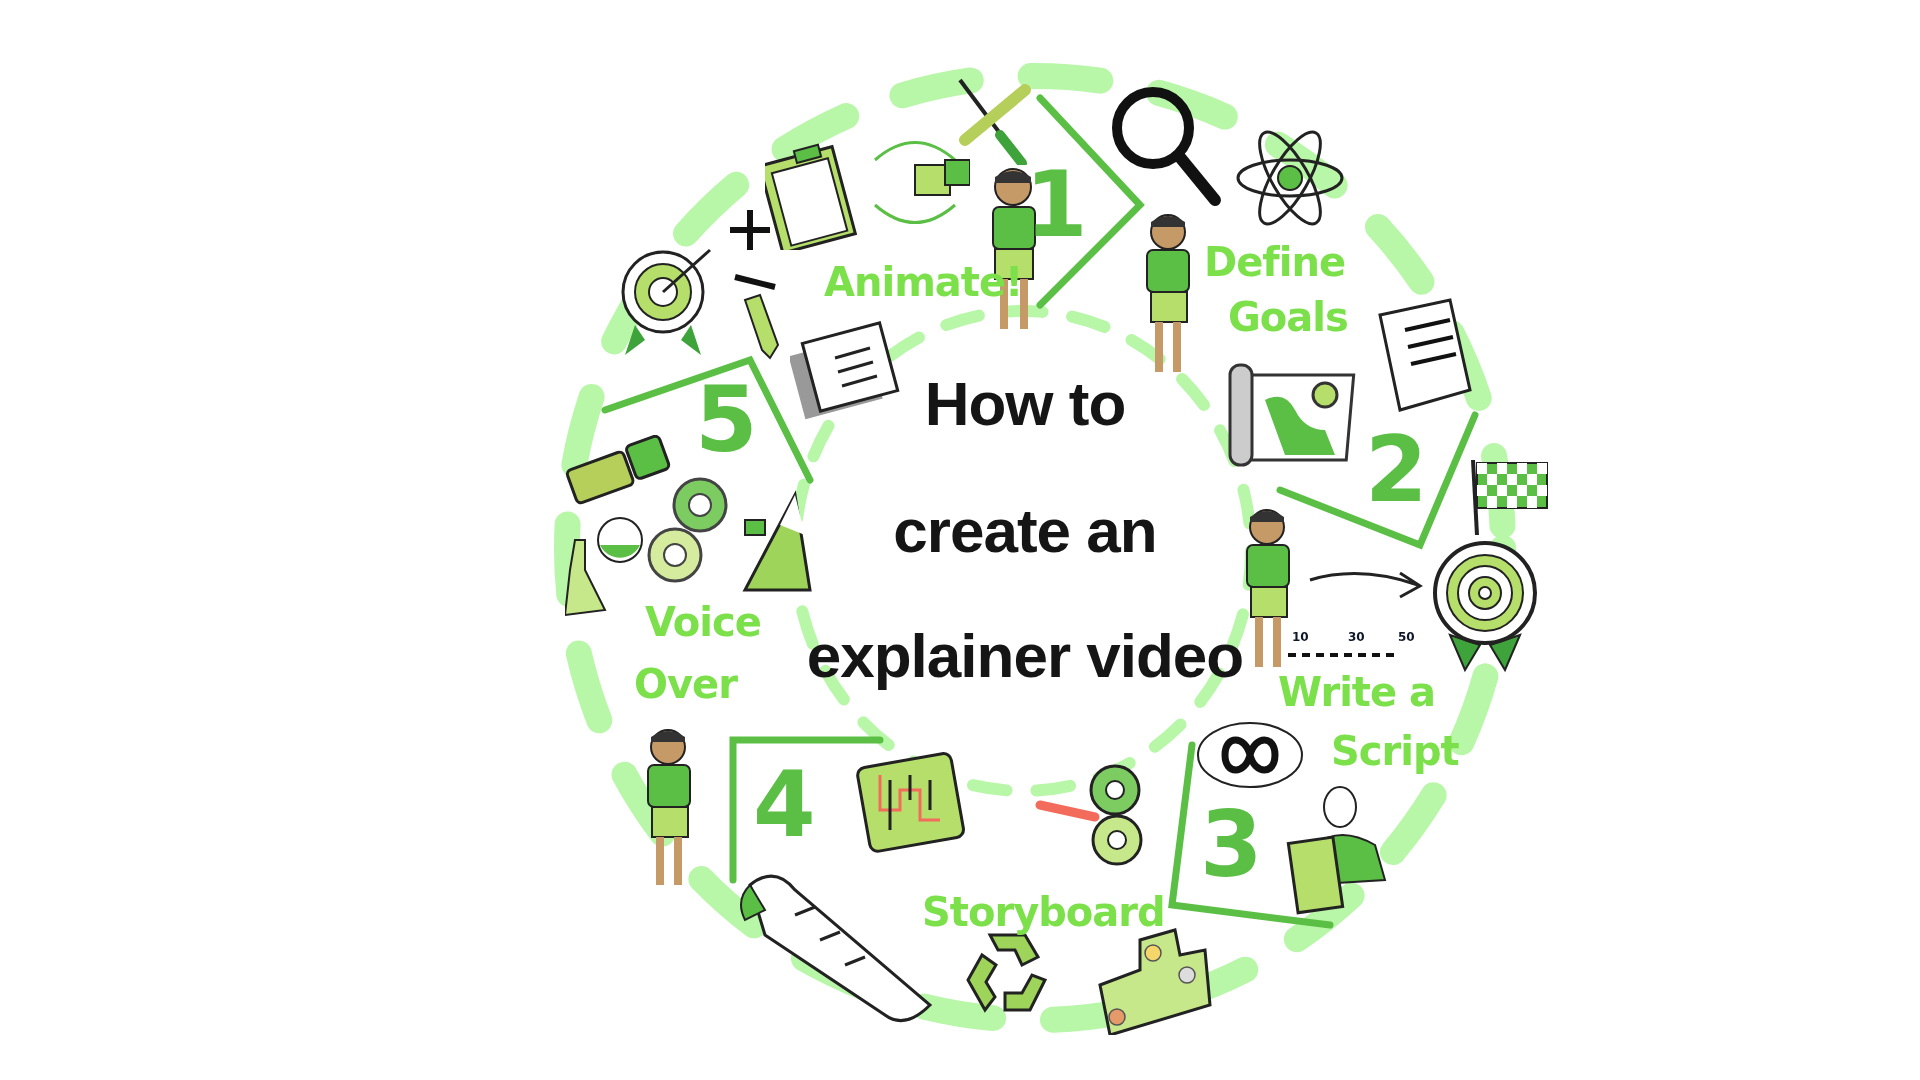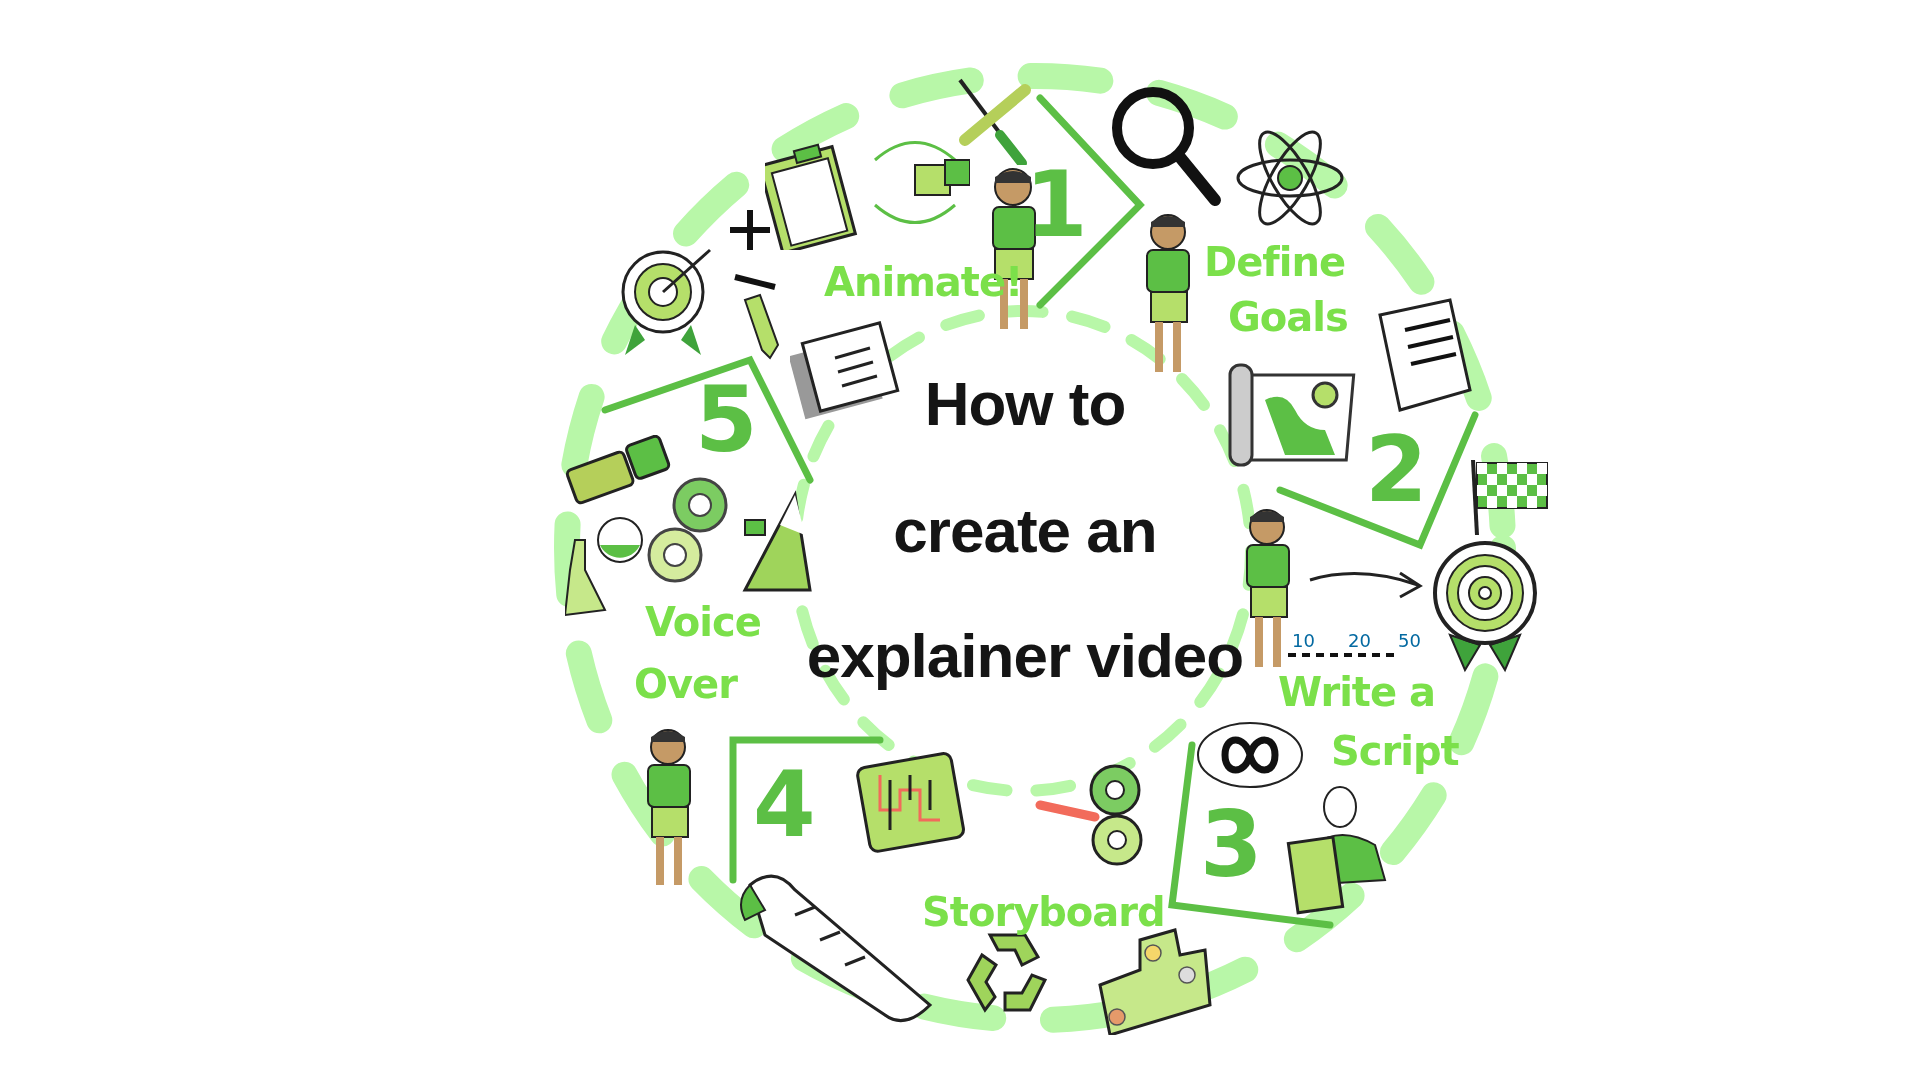--- a/index.html
+++ b/index.html
@@ -2,21 +2,21 @@
 <html><head>
 <meta charset="utf-8">
 <style>
   html,body{margin:0;padding:0;background:#ffffff;}
   body{width:1920px;height:1080px;position:relative;overflow:hidden;font-family:"DejaVu Sans",sans-serif;}
   .abs{position:absolute;}
   svg.ring{position:absolute;left:0;top:0;}
   .title{position:absolute;left:800px;width:450px;text-align:center;color:#151515;font-family:Liberation Sans, sans-serif;font-size:62px;letter-spacing:-1px;font-weight:bold;}
   .lbl{position:absolute;color:#7be04a;font-family:"DejaVu Sans",sans-serif;font-weight:bold;font-size:40px;line-height:1;letter-spacing:-1px;white-space:nowrap;}
   .num{position:absolute;color:#5cbf45;font-family:"DejaVu Sans",sans-serif;font-weight:bold;font-size:90px;line-height:1;}
-  .tiny{position:absolute;color:#0369a1;font-family:"DejaVu Sans",sans-serif;font-weight:normal;font-size:18px;}
+  .tiny{position:absolute;color:#0f172a;font-family:"DejaVu Sans",sans-serif;font-weight:bold;font-size:12px;}
 </style>
 </head>
 <body>
 
 <svg class="ring" width="1920" height="1080">
 
   <ellipse cx="1035" cy="548" rx="468" ry="472" fill="none" stroke="#b8f7a8" stroke-width="26" stroke-linecap="round" stroke-dasharray="70 60"></ellipse>
 
   <ellipse cx="1023" cy="551" rx="228" ry="240" fill="none" stroke="#b8f7a8" stroke-width="12" stroke-linecap="round" stroke-dasharray="34 30"></ellipse>
 
@@ -229,18 +229,18 @@
 <div class="lbl" style="left:824px;top:262px">Animate!</div>
 <div class="lbl" style="left:1204px;top:242px">Define</div>
 <div class="lbl" style="left:1228px;top:297px">Goals</div>
 <div class="lbl" style="left:1278px;top:672px">Write a</div>
 <div class="lbl" style="left:1331px;top:731px">Script</div>
 <div class="lbl" style="left:922px;top:892px">Storyboard</div>
 <div class="lbl" style="left:645px;top:602px">Voice</div>
 <div class="lbl" style="left:634px;top:664px">Over</div>
 
 <div class="tiny" style="left:1292px;top:630px">10</div>
-<div class="tiny" style="left:1348px;top:630px">20</div>
+<div class="tiny" style="left:1348px;top:630px">30</div>
 <div class="tiny" style="left:1398px;top:630px">50</div>
 
 <div class="title" style="top:368px">How to</div>
 <div class="title" style="top:495px">create an</div>
 <div class="title" style="top:620px;left:790px;width:470px">explainer video</div>
 
 </body></html>

